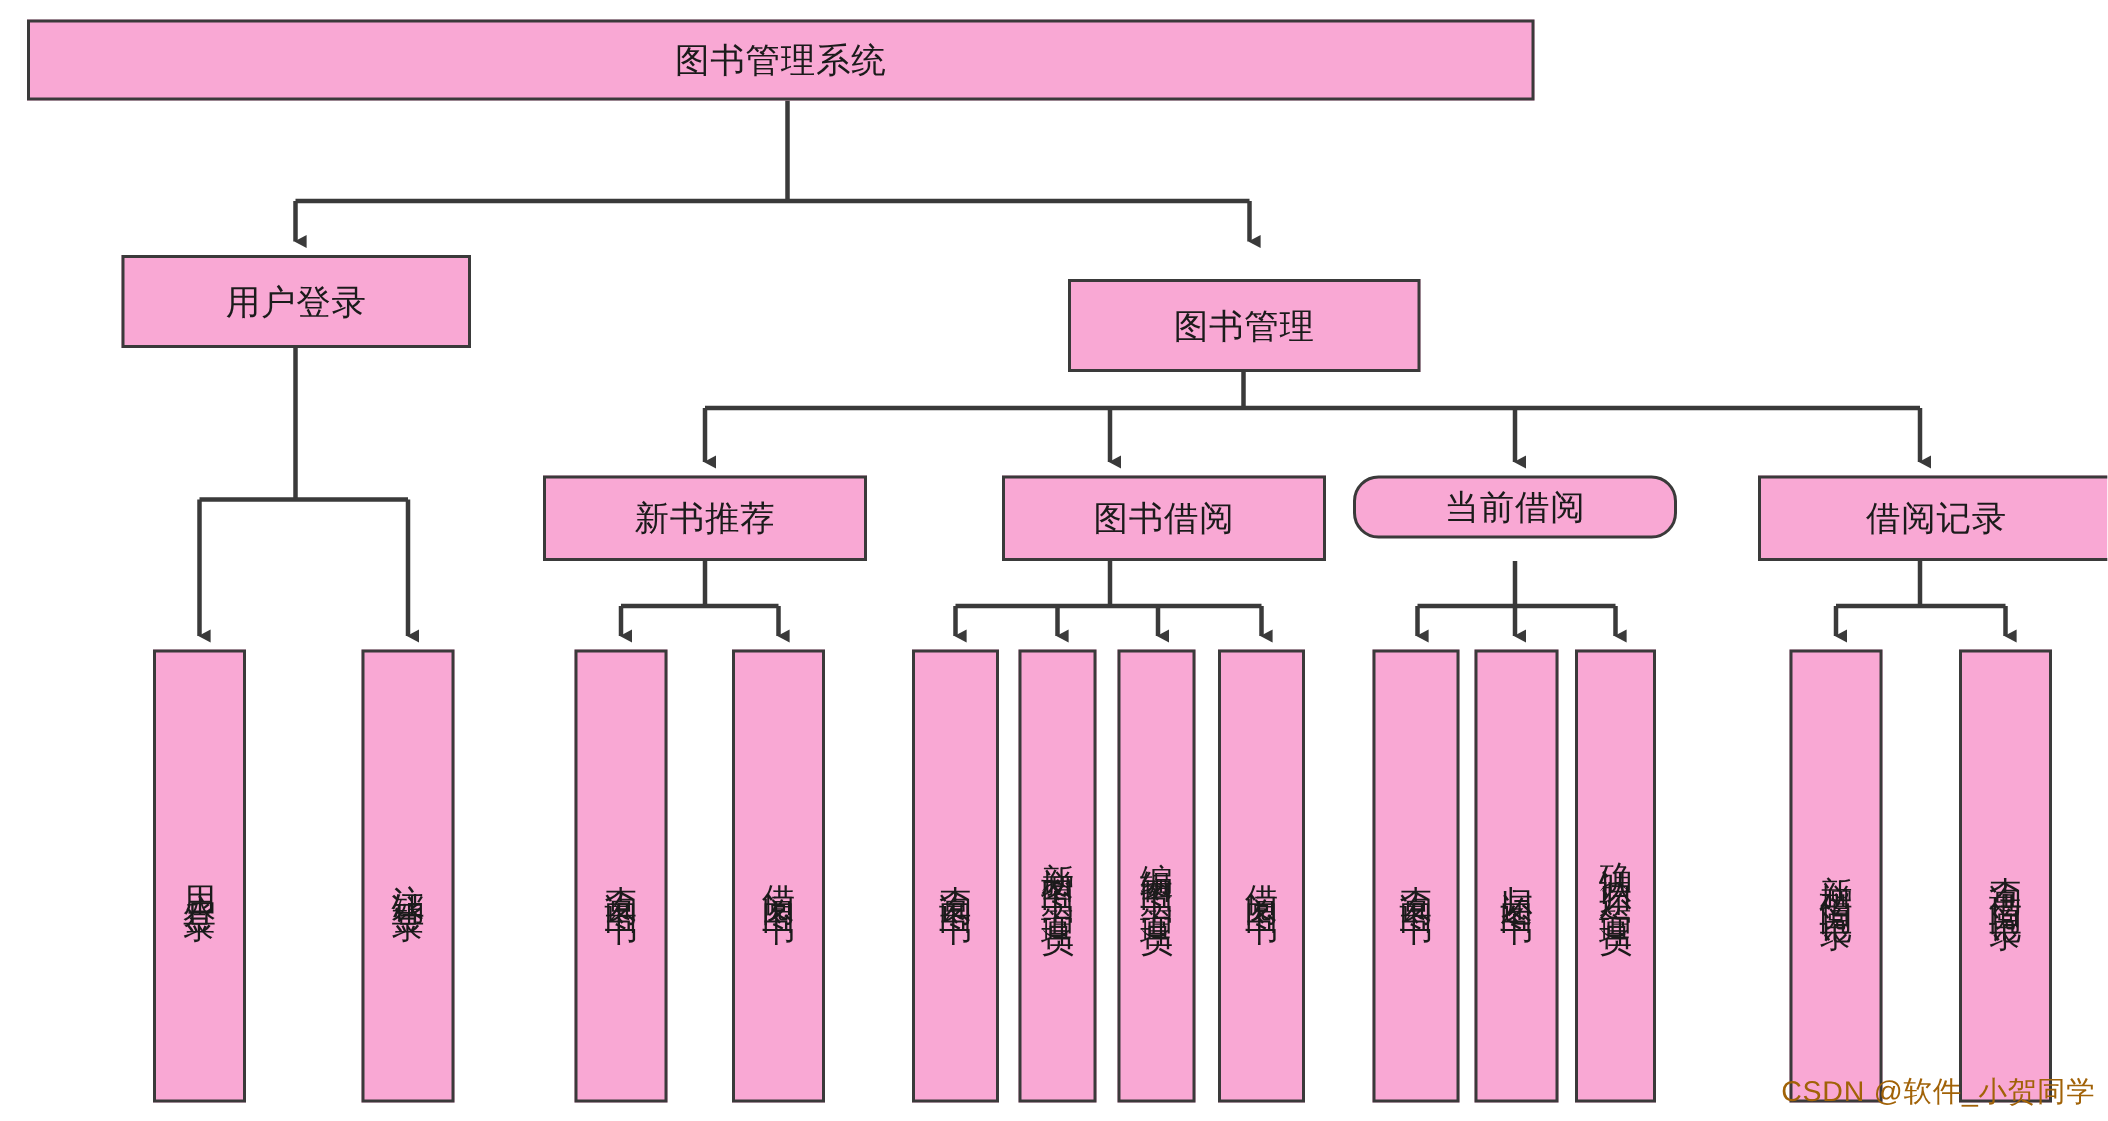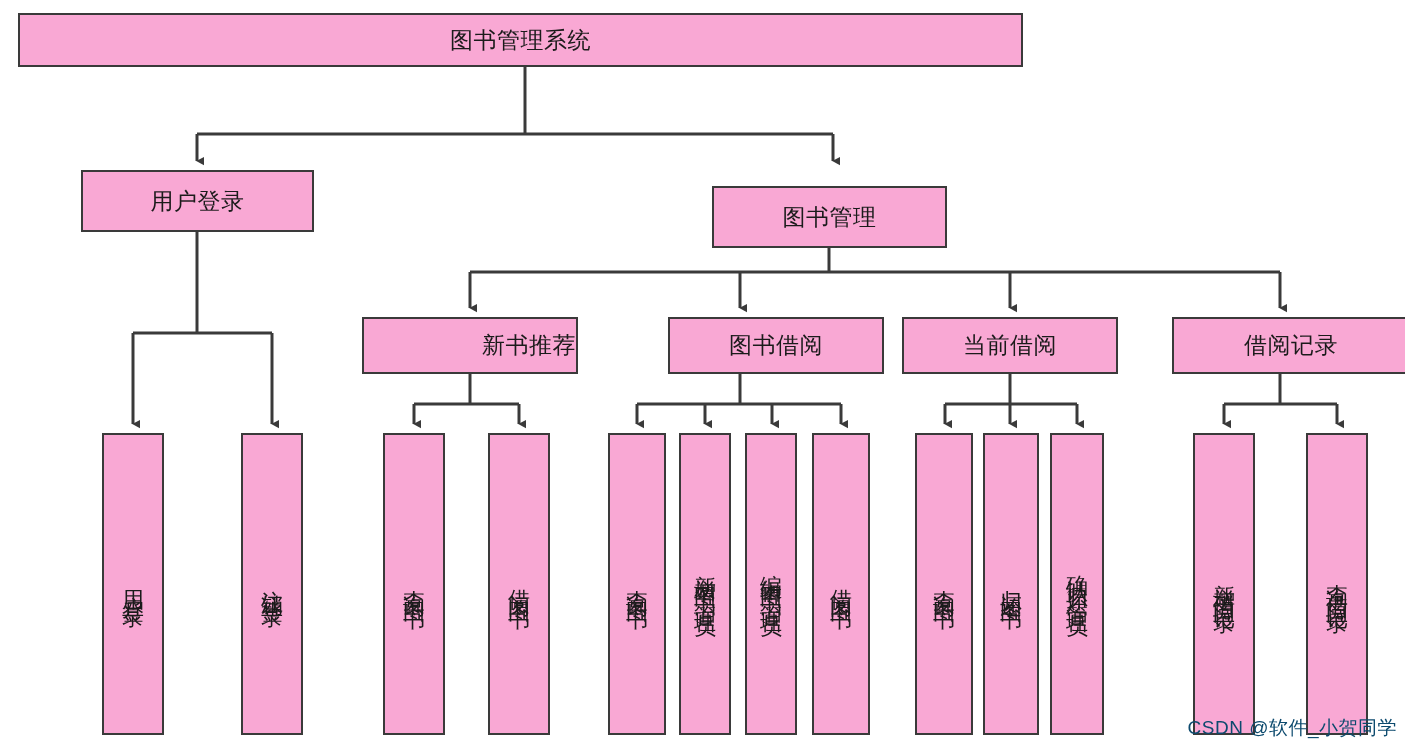--- a/index.html
+++ b/index.html
@@ -49,21 +49,21 @@
     letter-spacing: 6px;
     line-height: 1;
     white-space: nowrap;
     text-align: center;
   }
   .watermark {
     position: absolute;
     right: 8px;
     bottom: 6px;
     font-size: 19px;
-    color: #0c4a6e;
+    color: #a16207;
     white-space: nowrap;
     letter-spacing: 0.5px;
   }
 </style>
 </head>
 <body>
 
 <div id="canvas">
 
   <svg class="edges" viewBox="0 0 1405 747" xmlns="http://www.w3.org/2000/svg">
@@ -120,27 +120,27 @@
     <span>图书管理系统</span>
   </div>
 
   <div class="node h" style="left:81px; top:170px; width:233px; height:62px;">
     <span>用户登录</span>
   </div>
   <div class="node h" style="left:712px; top:170px; width:235px; height:62px;margin-top:16px;">
     <span>图书管理</span>
   </div>
 
-  <div class="node h" style="left:362px; top:317px; width:216px; height:57px;justify-content:flex-end;">
+  <div class="node h" style="left:362px; top:317px; width:216px; height:57px;">
     <span>新书推荐</span>
   </div>
   <div class="node h" style="left:632px; top:317px; width:216px; height:57px;margin-left:36px;">
     <span>图书借阅</span>
   </div>
-  <div class="node h" style="left:902px; top:317px; width:216px; height:57px;">
+  <div class="node h" style="left:902px; top:317px; width:216px; height:42px;border-radius:17px;">
     <span>当前借阅</span>
   </div>
   <div class="node h" style="left:1172px; top:317px; width:238px; height:57px;">
     <span>借阅记录</span>
   </div>
 
   <div class="node leaf" style="left:102px; top:433px; width:62px; height:302px;">
     <span class="vtext">用户登录</span>
   </div>
   <div class="node leaf" style="left:241px; top:433px; width:62px; height:302px;">

